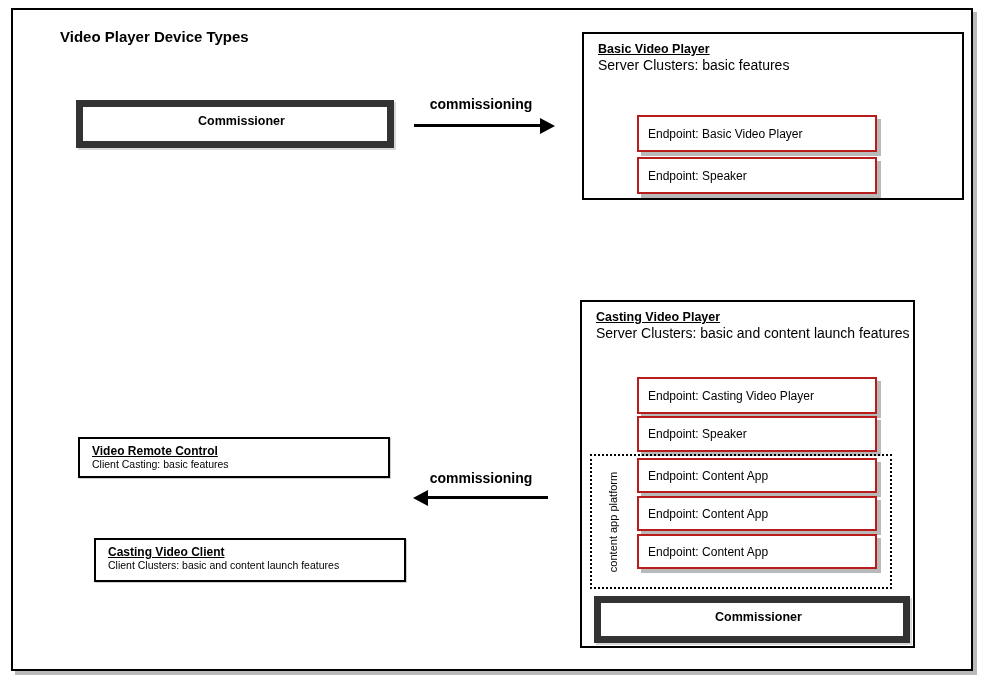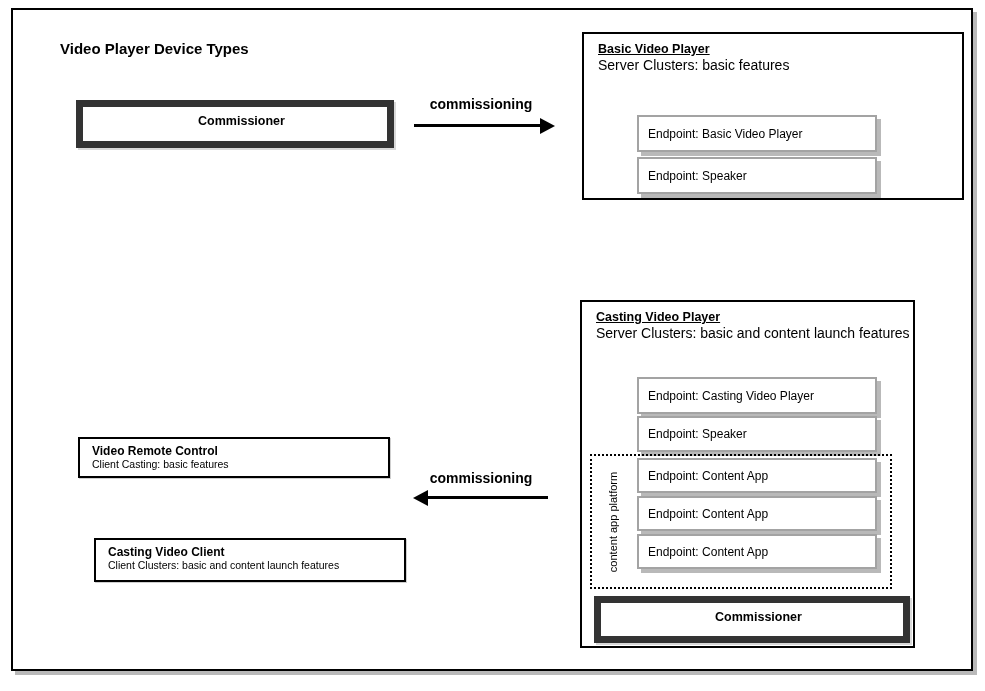--- a/index.html
+++ b/index.html
@@ -21,21 +21,20 @@
     width: 962px; height: 663px;
     border: 2px solid #000;
     background: #fff;
     box-shadow: 4px 4px 0 #b9b9b9;
   }
   .diagram-title {
     position: absolute;
     left: 60px; top: 28px;
     font-size: 15px;
     font-weight: bold;
-    margin-top: 12px;
   }
   
   .thick-node {
     position: absolute;
     border: 7px solid #333333;
     background: #fff;
     box-shadow: 2px 2px 0 #d9d9d9;
     text-align: center;
   }
   .thick-node .thick-label {
@@ -59,21 +58,21 @@
   }
   .device-box .box-sub {
     display: block;
     font-size: 14px;
     margin-left: 14px;
   }
   
   .endpoint {
     position: absolute;
     width: 240px; height: 37px;
-    border: 2px solid #a3a3a3;
+    border: 2px solid #b91c1c;
     background: #fff;
     box-shadow: 4px 4px 0 #b9b9b9;
     display: flex;
     align-items: center;
     padding-left: 9px;
     font-size: 12px;
   }
   
   .platform-group {
     position: absolute;
@@ -126,20 +125,21 @@
     position: absolute;
     width: 312px;
     border: 2px solid #000;
     background: #fff;
     box-shadow: 1px 1px 0 #cfcfcf;
   }
   .client-box .box-title {
     display: block;
     font-size: 12px;
     font-weight: bold;
+    text-decoration: underline;
     margin: 5px 0 0 12px;
   }
   .client-box .box-sub {
     display: block;
     font-size: 10.5px;
     margin-left: 12px;
   }
 </style>
 </head>
 <body>

